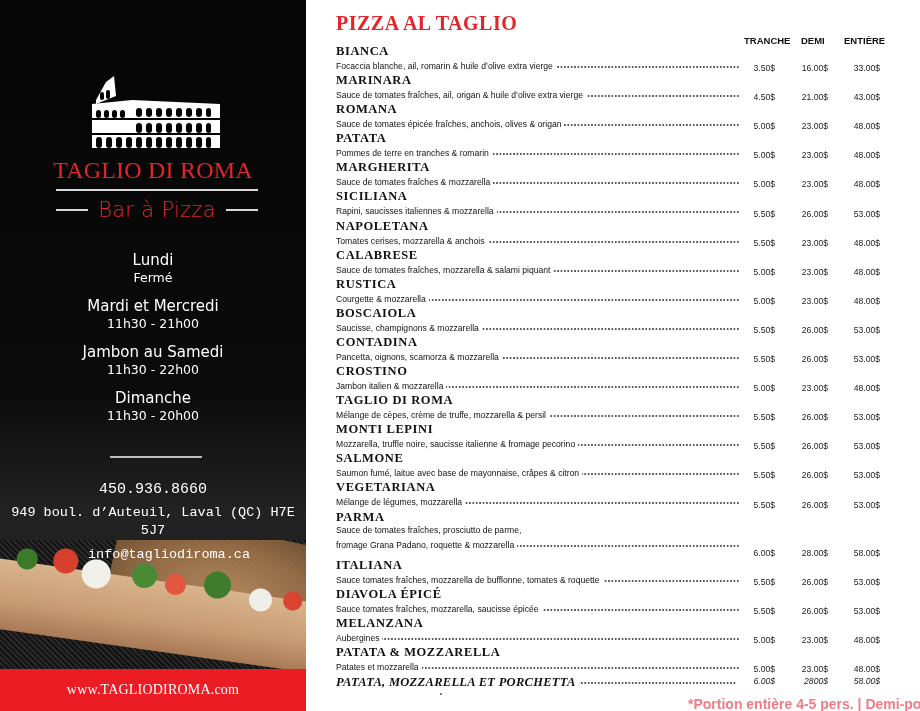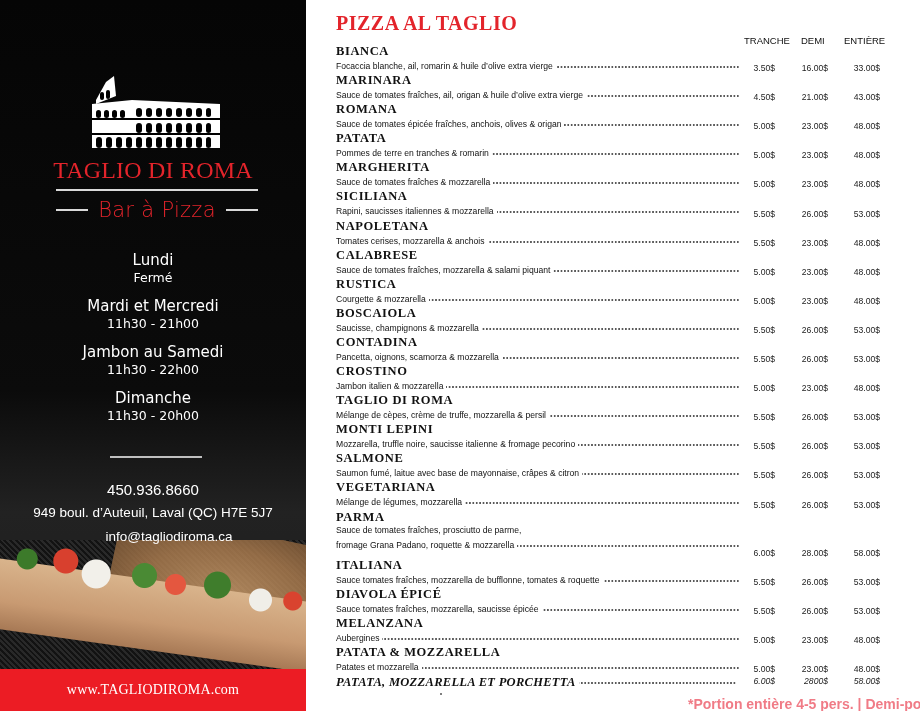--- a/index.html
+++ b/index.html
@@ -21,21 +21,21 @@
   .sub-row { position: absolute; left: 56px; top: 197px; width: 202px; height: 26px; display: flex; align-items: center; justify-content: space-between; }
   .sub-row .dash { width: 32px; height: 1.5px; background: #d9d9d9; }
   .sub-row .sub { color: #e3242b; font-size: 21px; font-family: "DejaVu Sans", sans-serif; font-weight: 300; letter-spacing: 0.3px; }
 
   .hours { position: absolute; left: 0; width: 306px; top: 250px; text-align: center; }
   .hours .day { font-size: 15px; margin-top: 10px; line-height: 20px; font-family: "DejaVu Sans", sans-serif; }
   .hours .time { font-size: 12.5px; line-height: 16px; font-family: "DejaVu Sans", sans-serif; }
   .hours .block:first-child .day { margin-top: 0; }
   .hours-rule { position: absolute; left: 110px; top: 456px; width: 92px; height: 2px; background: #bfbfbf; }
 
-  .contact { position: absolute; left: 0; width: 306px; top: 480px; text-align: center; font-family: Liberation Sans, sans-serif; z-index: 2; }
+  .contact { position: absolute; left: 0; width: 306px; top: 480px; text-align: center; font-family: Liberation Mono, monospace; z-index: 2; }
   .contact .phone { font-size: 15px; line-height: 20px; }
   .contact .addr { font-size: 13.5px; line-height: 18px; margin-top: 4px; }
   .contact .email { font-size: 13.5px; line-height: 18px; margin-top: 6px; padding-left: 32px; }
 
   .photo { position: absolute; left: 0; top: 540px; width: 306px; height: 130px; overflow: hidden; }
   .photo .mesh {
     position: absolute; inset: 0;
     background: repeating-linear-gradient(45deg, #2a2a2a 0 2px, #111 2px 4px);
     opacity: 0.9;
   }
@@ -67,21 +67,21 @@
     background: #ec1c24; display: flex; align-items: center; justify-content: center;
   }
   .website-bar span { font-family: "Liberation Serif", serif; color: #fff; font-size: 14px; letter-spacing: 0.2px; }
 
   
   .menu { position: absolute; left: 336px; top: 0; width: 584px; height: 711px; color: #111; }
   .menu-title {
     position: absolute; left: 0; top: 12px;
     font-family: "Liberation Serif", serif; font-weight: bold; color: #e3242b; font-size: 20px; letter-spacing: 0.5px;
   }
-  .col-heads { position: absolute; top: 35px; left: 0; width: 584px; height: 14px; font-size: 9.5px; font-weight: normal; }
+  .col-heads { position: absolute; top: 35px; left: 0; width: 584px; height: 14px; font-size: 9.5px; font-weight: bold; }
   .col-heads span { position: absolute; }
   .col-heads .h-tranche { left: 408px; }
   .col-heads .h-demi { left: 465px; }
   .col-heads .h-entiere { left: 508px; }
 
   .items { position: absolute; left: 0; top: 44px; width: 584px; }
   .item { position: relative; height: 29.1px; }
   .item.tall { height: 48px; }
   .item .name {
     font-family: "Liberation Serif", serif; font-weight: bold; font-size: 12.5px; letter-spacing: 0.6px;

